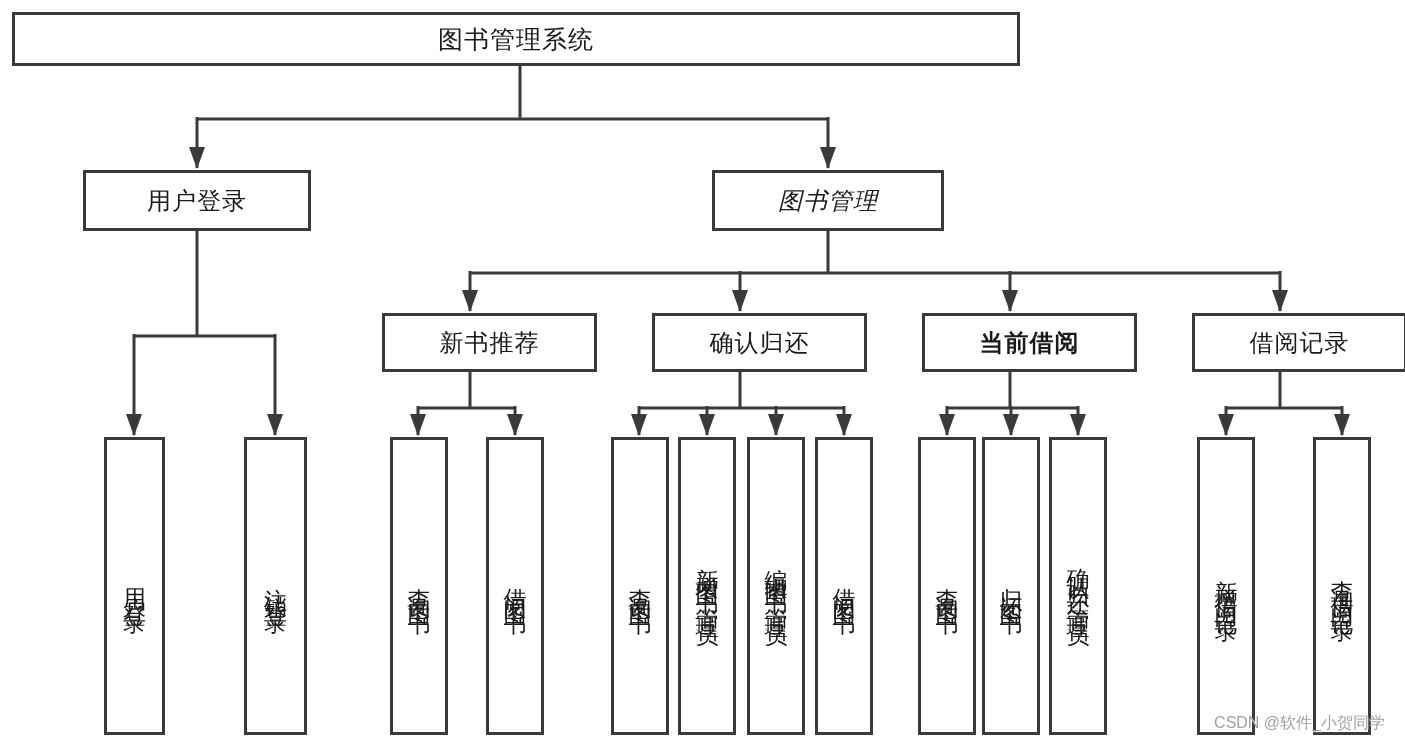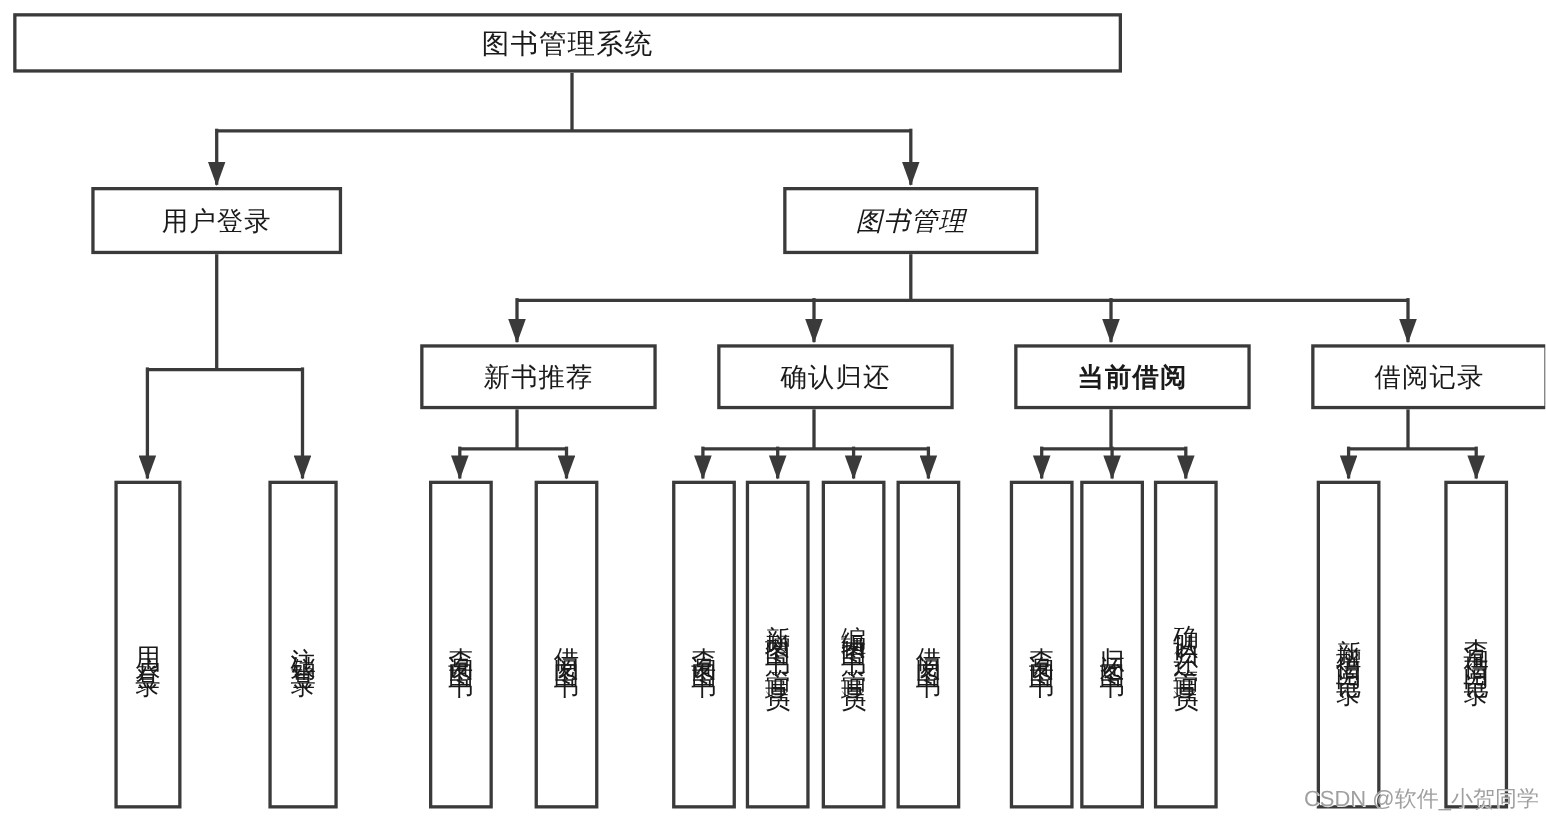--- a/index.html
+++ b/index.html
@@ -55,24 +55,24 @@
   .lf6  { left: 678px; }
   .lf7  { left: 747px; }
   .lf8  { left: 815px; }
   .lf9  { left: 918px; }
   .lf10 { left: 982px; }
   .lf11 { left: 1049px; }
   .lf12 { left: 1197px; }
   .lf13 { left: 1313px; }
   #watermark {
     position: absolute;
-    right: 6px;
+    right: 20px;
     top: 713px;
     z-index: 3;
-    font-size: 20px;
+    font-size: 16px;
     color: #a0a0a0;
     text-shadow: 1px 1px 0 rgba(255,255,255,0.85);
     white-space: nowrap;
     pointer-events: none;
   }
 </style>
 </head>
 <body>
 
 <div id="stage">

